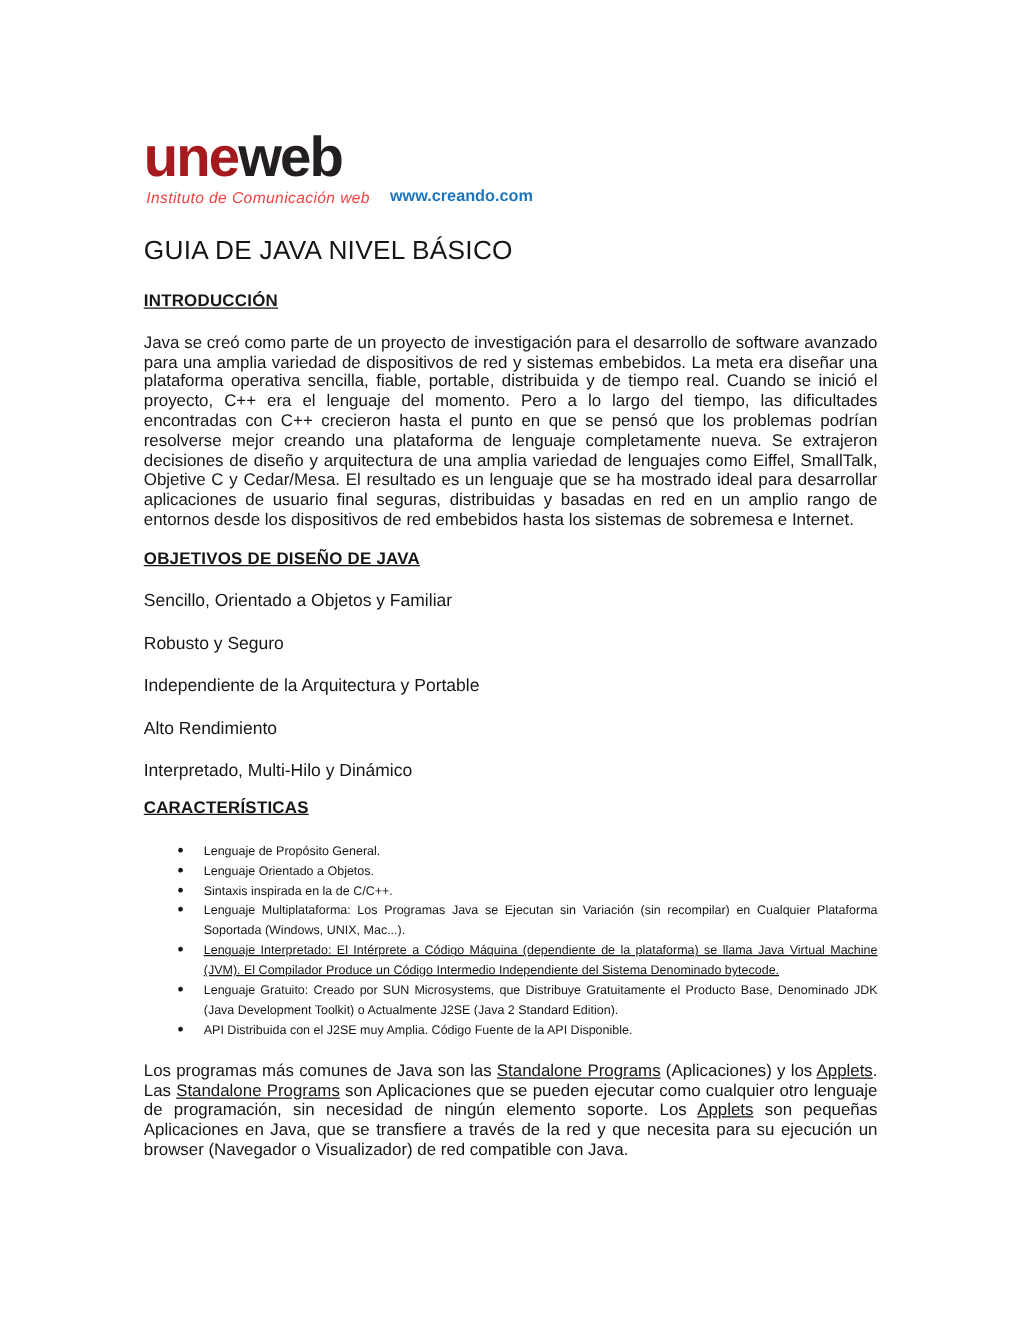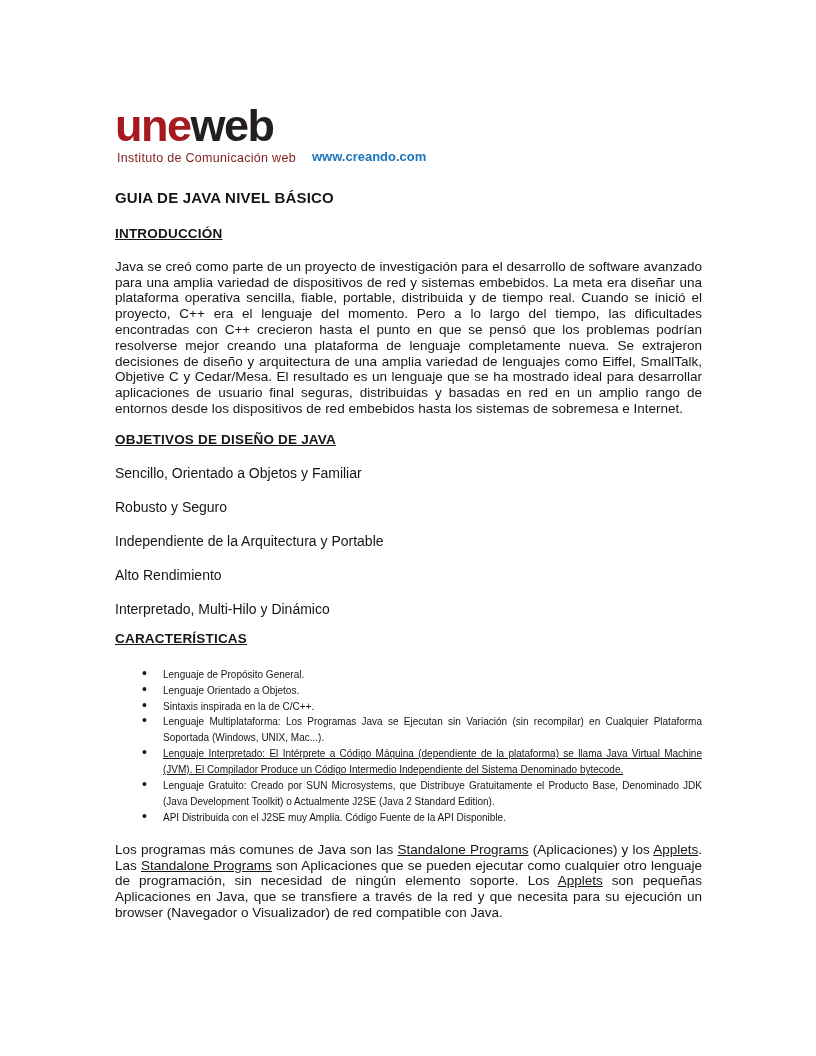--- a/index.html
+++ b/index.html
@@ -39,22 +39,22 @@
   .website {
     font-size: 13px;
     font-weight: bold;
     margin-left: 16px;
     padding-bottom: 1px;
     text-decoration: none;
     cursor: pointer;
   }
   
   .doc-title {
-    font-size: 15px;
-    font-weight: bold;
+    font-size: 21px;
+    font-weight: normal;
     letter-spacing: 0.2px;
     margin: 24px 0 0 0;
   }
   .sec-heading {
     font-size: 13.5px;
     font-weight: bold;
     text-decoration: underline;
     letter-spacing: 0.2px;
     margin: 20px 0 0 0;
   }
@@ -99,21 +99,21 @@
   }
 </style>
 </head>
 <body>
 
 <div class="page">
 
   <div class="header">
     <div class="logo">
       <div class="logo-word"><span style="color: rgb(166, 25, 30);">une</span><span style="color: rgb(35, 31, 32);">web</span></div>
-      <div class="logo-tagline" style="color: #7f1d1d;">Instituto de Comunicación web</div>
+      <div class="logo-tagline" style="color: #ef4444; font-style: italic;">Instituto de Comunicación web</div>
     </div>
     <a class="website" style="color: rgb(28, 117, 188);">www.creando.com</a>
   </div>
 
   <h1 class="doc-title">GUIA DE JAVA NIVEL BÁSICO</h1>
 
   <h2 class="sec-heading">INTRODUCCIÓN</h2>
 
   <p class="body-just">Java se creó como parte de un proyecto de investigación para el desarrollo de software avanzado para una amplia variedad de dispositivos de red y sistemas embebidos. La meta era diseñar una plataforma operativa sencilla, fiable, portable, distribuida y de tiempo real. Cuando se inició el proyecto, C++ era el lenguaje del momento. Pero a lo largo del tiempo, las dificultades encontradas con C++ crecieron hasta el punto en que se pensó que los problemas podrían resolverse mejor creando una plataforma de lenguaje completamente nueva. Se extrajeron decisiones de diseño y arquitectura de una amplia variedad de lenguajes como Eiffel, SmallTalk, Objetive C y Cedar/Mesa. El resultado es un lenguaje que se ha mostrado ideal para desarrollar aplicaciones de usuario final seguras, distribuidas y basadas en red en un amplio rango de entornos desde los dispositivos de red embebidos hasta los sistemas de sobremesa e Internet.</p>
 

